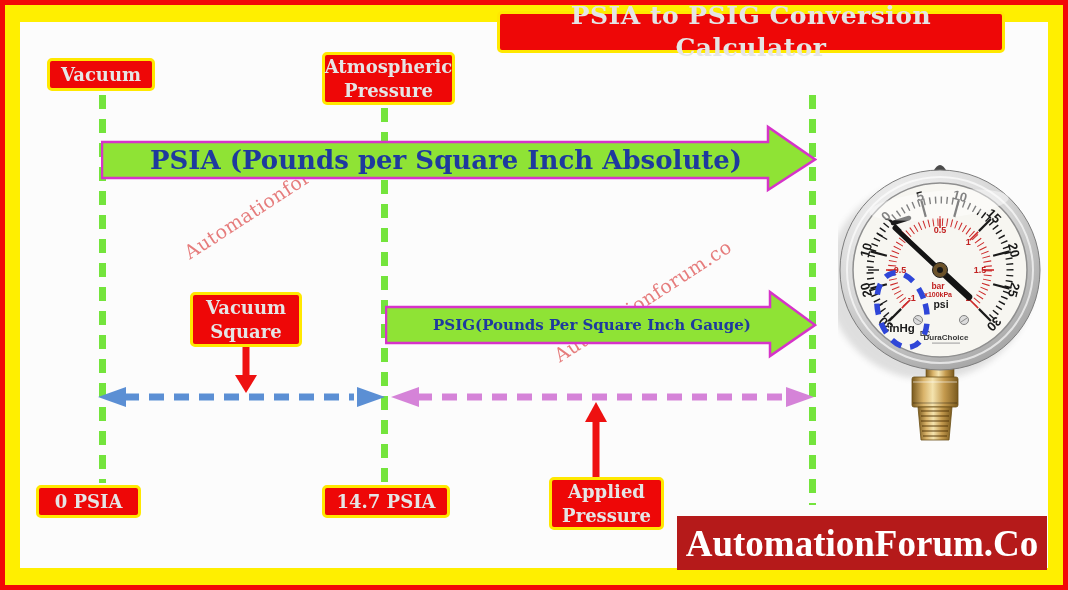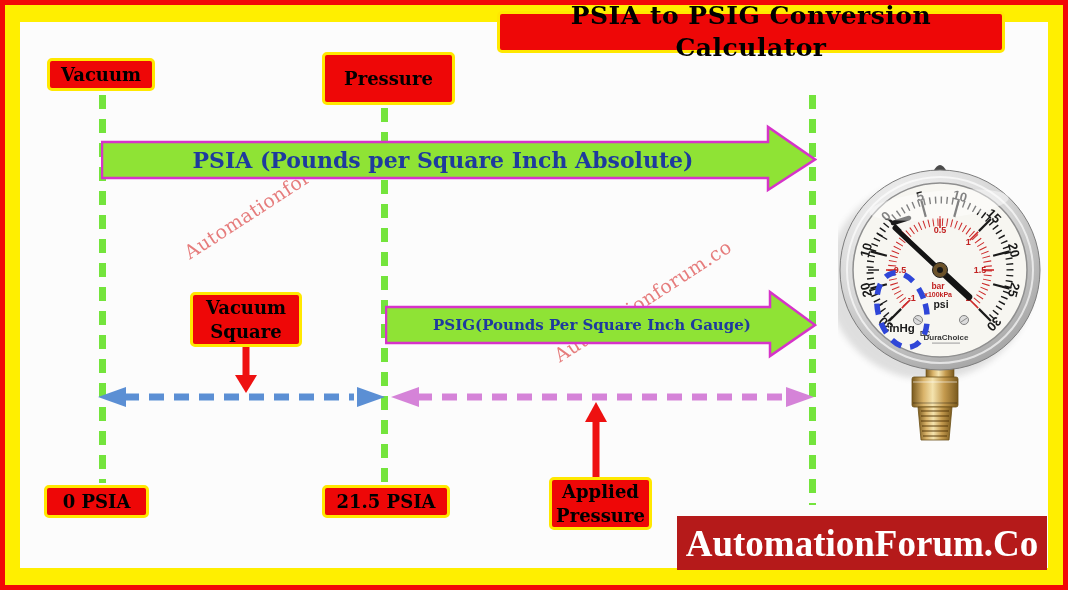--- a/index.html
+++ b/index.html
@@ -2,41 +2,41 @@
 <html><head>
 <meta charset="utf-8">
 <style>
   html,body{margin:0;padding:0;background:#fff;}
   .stage{position:relative;width:1068px;height:590px;background:#f20808;overflow:hidden;
          font-family:"DejaVu Serif","Liberation Serif",serif;}
   .yellow-frame{position:absolute;inset:5px;background:#ffef00;}
   .canvas{position:absolute;left:20px;top:22px;width:1028px;height:546px;background:#fcfcfc;}
 
   .rbox{position:absolute;background:#ee0707;border:3px solid #ffe800;border-radius:5px;
-        color:#000000;font-weight:bold;font-size:18px;line-height:1.3;
+        color:#e5e5e5;font-weight:bold;font-size:18px;line-height:1.3;
         display:flex;flex-direction:column;align-items:center;justify-content:center;
         text-align:center;box-sizing:border-box;}
   .title-box{left:497px;top:11px;width:508px;height:42px;font-size:25px;letter-spacing:.5px;}
   .vacuum-box{left:47px;top:58px;width:108px;height:33px;}
   .atm-box{left:322px;top:52px;width:133px;height:53px;}
   .vrange-box{left:190px;top:292px;width:112px;height:55px;}
-  .zero-box{left:44px;top:485px;width:105px;height:33px;}
+  .zero-box{left:36px;top:485px;width:105px;height:33px;}
   .atm2-box{left:322px;top:485px;width:128px;height:33px;}
-  .applied-box{left:549px;top:477px;width:103px;height:53px;text-align:center;}
+  .applied-box{left:549px;top:477px;width:115px;height:53px;text-align:center;}
 
   .vline{position:absolute;width:7px;
          background:repeating-linear-gradient(180deg,#74e43c 0 14px,rgba(0,0,0,0) 14px 24px);}
   .vline-left{left:99px;top:95px;height:388px;}
   .vline-mid{left:381px;top:108px;height:375px;}
   .vline-right{left:809px;top:95px;height:410px;}
 
   .asvg{position:absolute;}
   .arrow-label{position:absolute;color:#1e3a9e;font-weight:bold;text-align:center;
                white-space:nowrap;}
-  .psia-label{left:150px;top:143px;width:586px;height:36px;line-height:34px;font-size:22px;}
+  .psia-label{left:150px;top:143px;width:586px;height:36px;line-height:34px;font-size:26px;}
   .psig-label{left:391px;top:308px;width:402px;height:34px;line-height:34px;font-size:15px;}
 
   .wm{position:absolute;color:rgba(226,106,106,0.88);font-size:19px;letter-spacing:.5px;
       transform:rotate(-33deg);transform-origin:left center;white-space:nowrap;}
   .wm1{left:186px;top:243px;}
   .wm2{left:556px;top:346px;}
 
   .logo{position:absolute;left:677px;top:516px;width:370px;height:54px;background:#b51a1a;
         color:#ffffff;font-family:"Liberation Serif","DejaVu Serif",serif;font-weight:bold;
         font-size:37px;display:flex;align-items:center;justify-content:center;}
@@ -85,28 +85,29 @@
     <polygon points="2,29 24,29 13,47" fill="#ee1111"></polygon>
   </svg>
   <svg class="asvg" style="left:583px;top:400px;" width="26" height="79" viewBox="0 0 26 79">
     <polygon points="13,2 2,22 24,22" fill="#ee1111"></polygon>
     <rect x="9.5" y="20" width="7" height="57" fill="#ee1111"></rect>
   </svg>
 
   <div class="rbox title-box">PSIA to PSIG Conversion Calculator</div>
   <div class="rbox vacuum-box">Vacuum</div>
   <div class="rbox atm-box">
+    <span>Atmospheric</span>
     <span>Pressure</span>
   </div>
   <div class="rbox vrange-box">
     <span>Vacuum</span>
     <span>Square</span>
   </div>
   <div class="rbox zero-box">0 PSIA</div>
-  <div class="rbox atm2-box">21.5 PSIA</div>
+  <div class="rbox atm2-box">14.7 PSIA</div>
   <div class="rbox applied-box">
     <span>Applied</span>
     <span>Pressure</span>
   </div>
 
   <svg class="gauge" viewBox="0 0 210 290">
     <defs>
       <radialGradient id="steel" cx="38%" cy="30%" r="85%">
         <stop offset="0%" stop-color="#ffffff"></stop>
         <stop offset="55%" stop-color="#d6d6d6"></stop>

